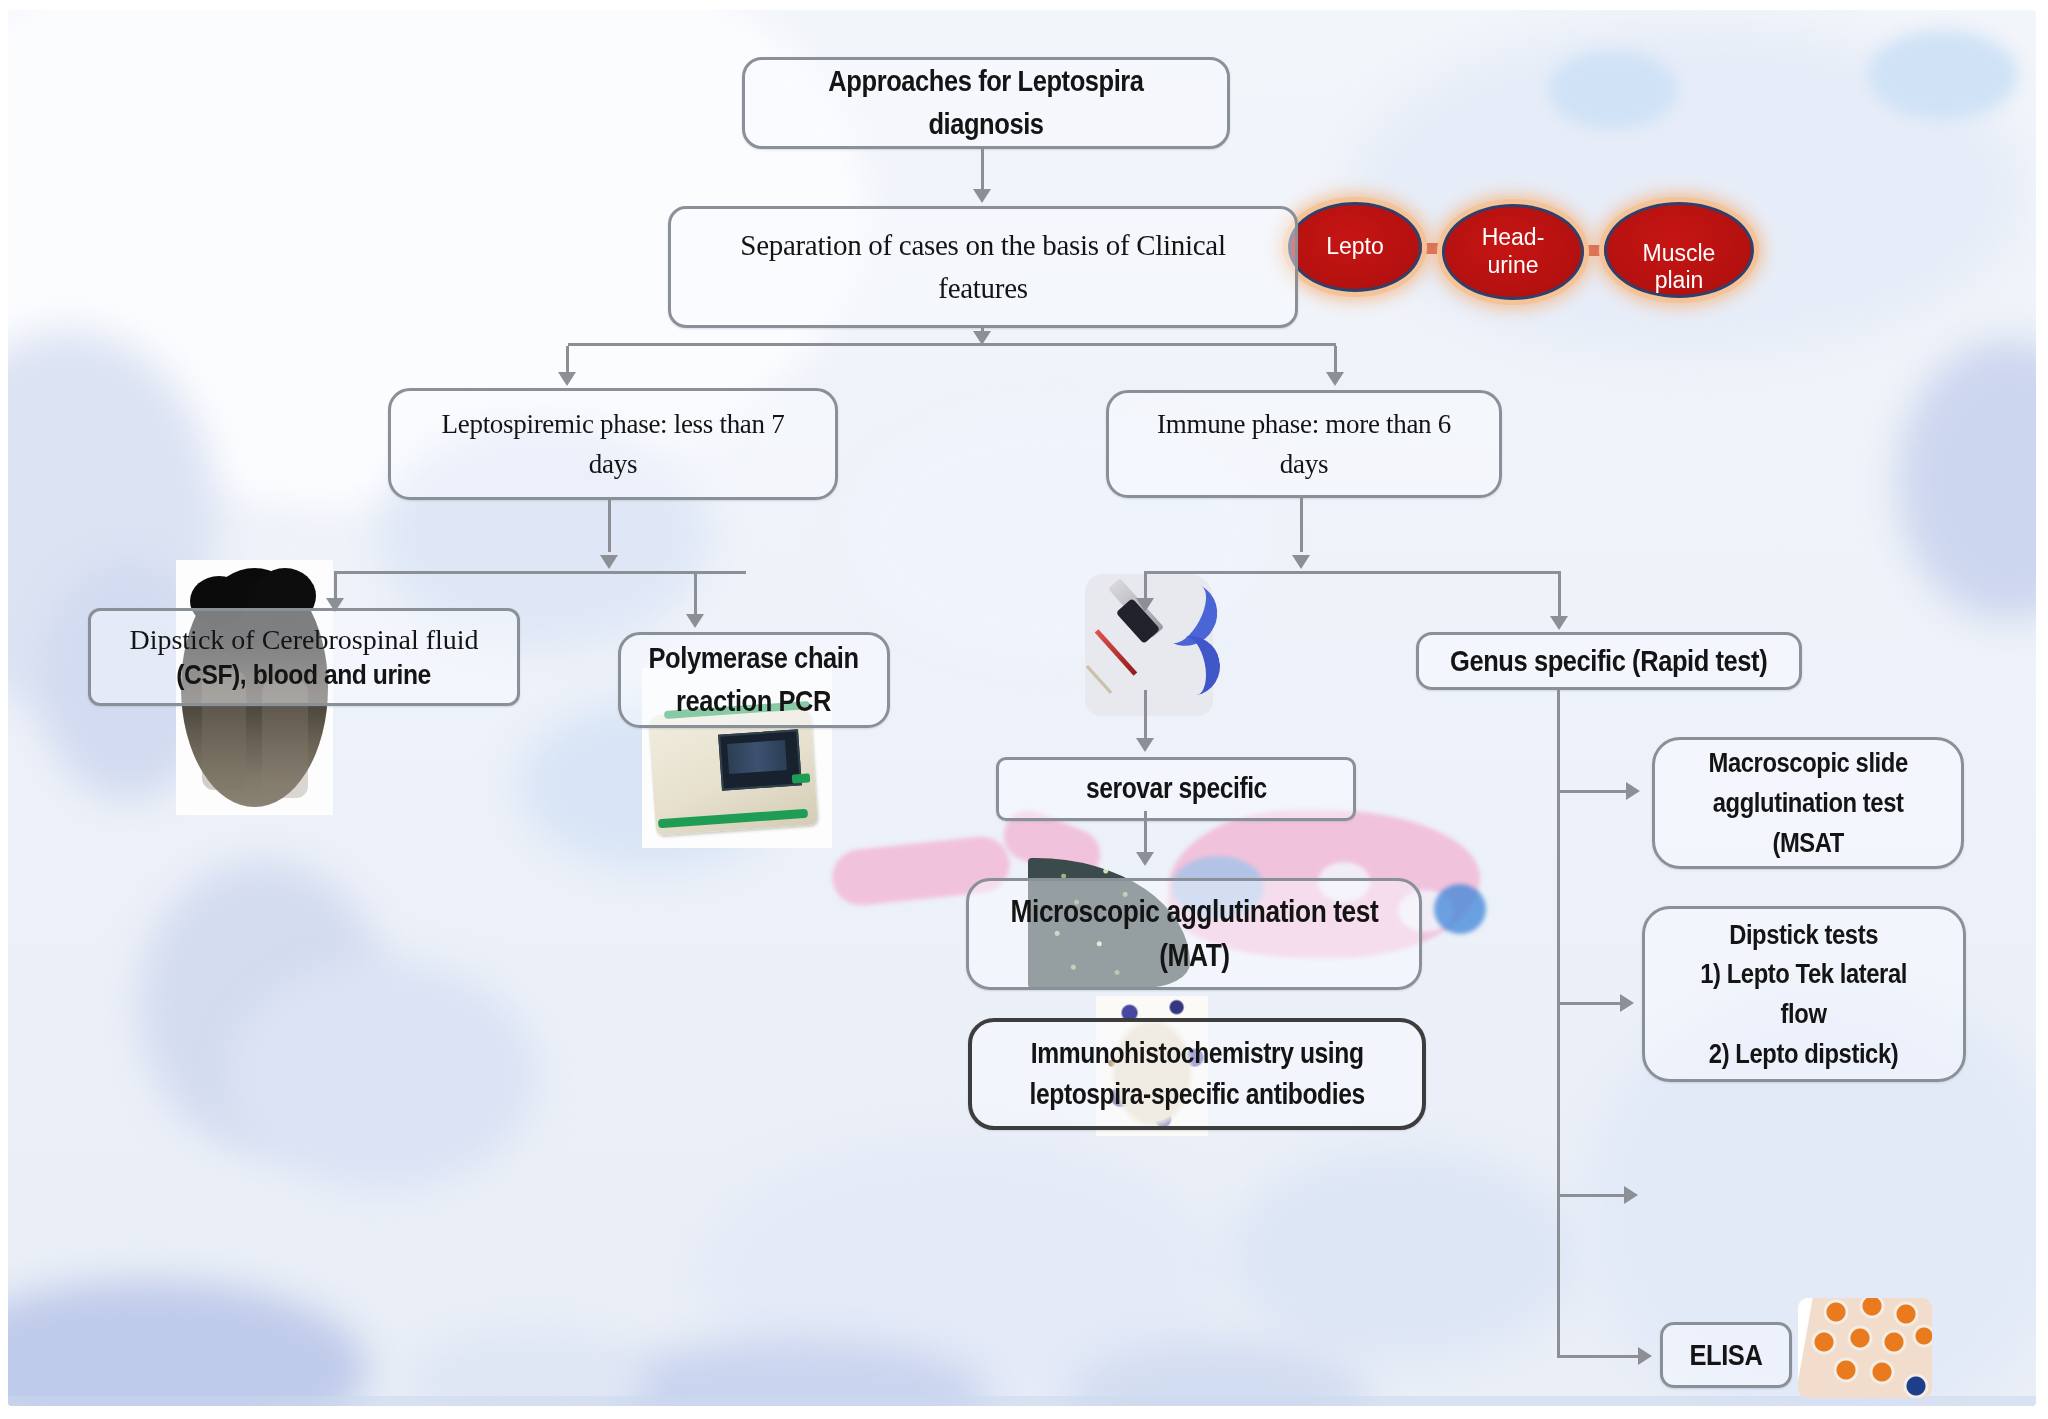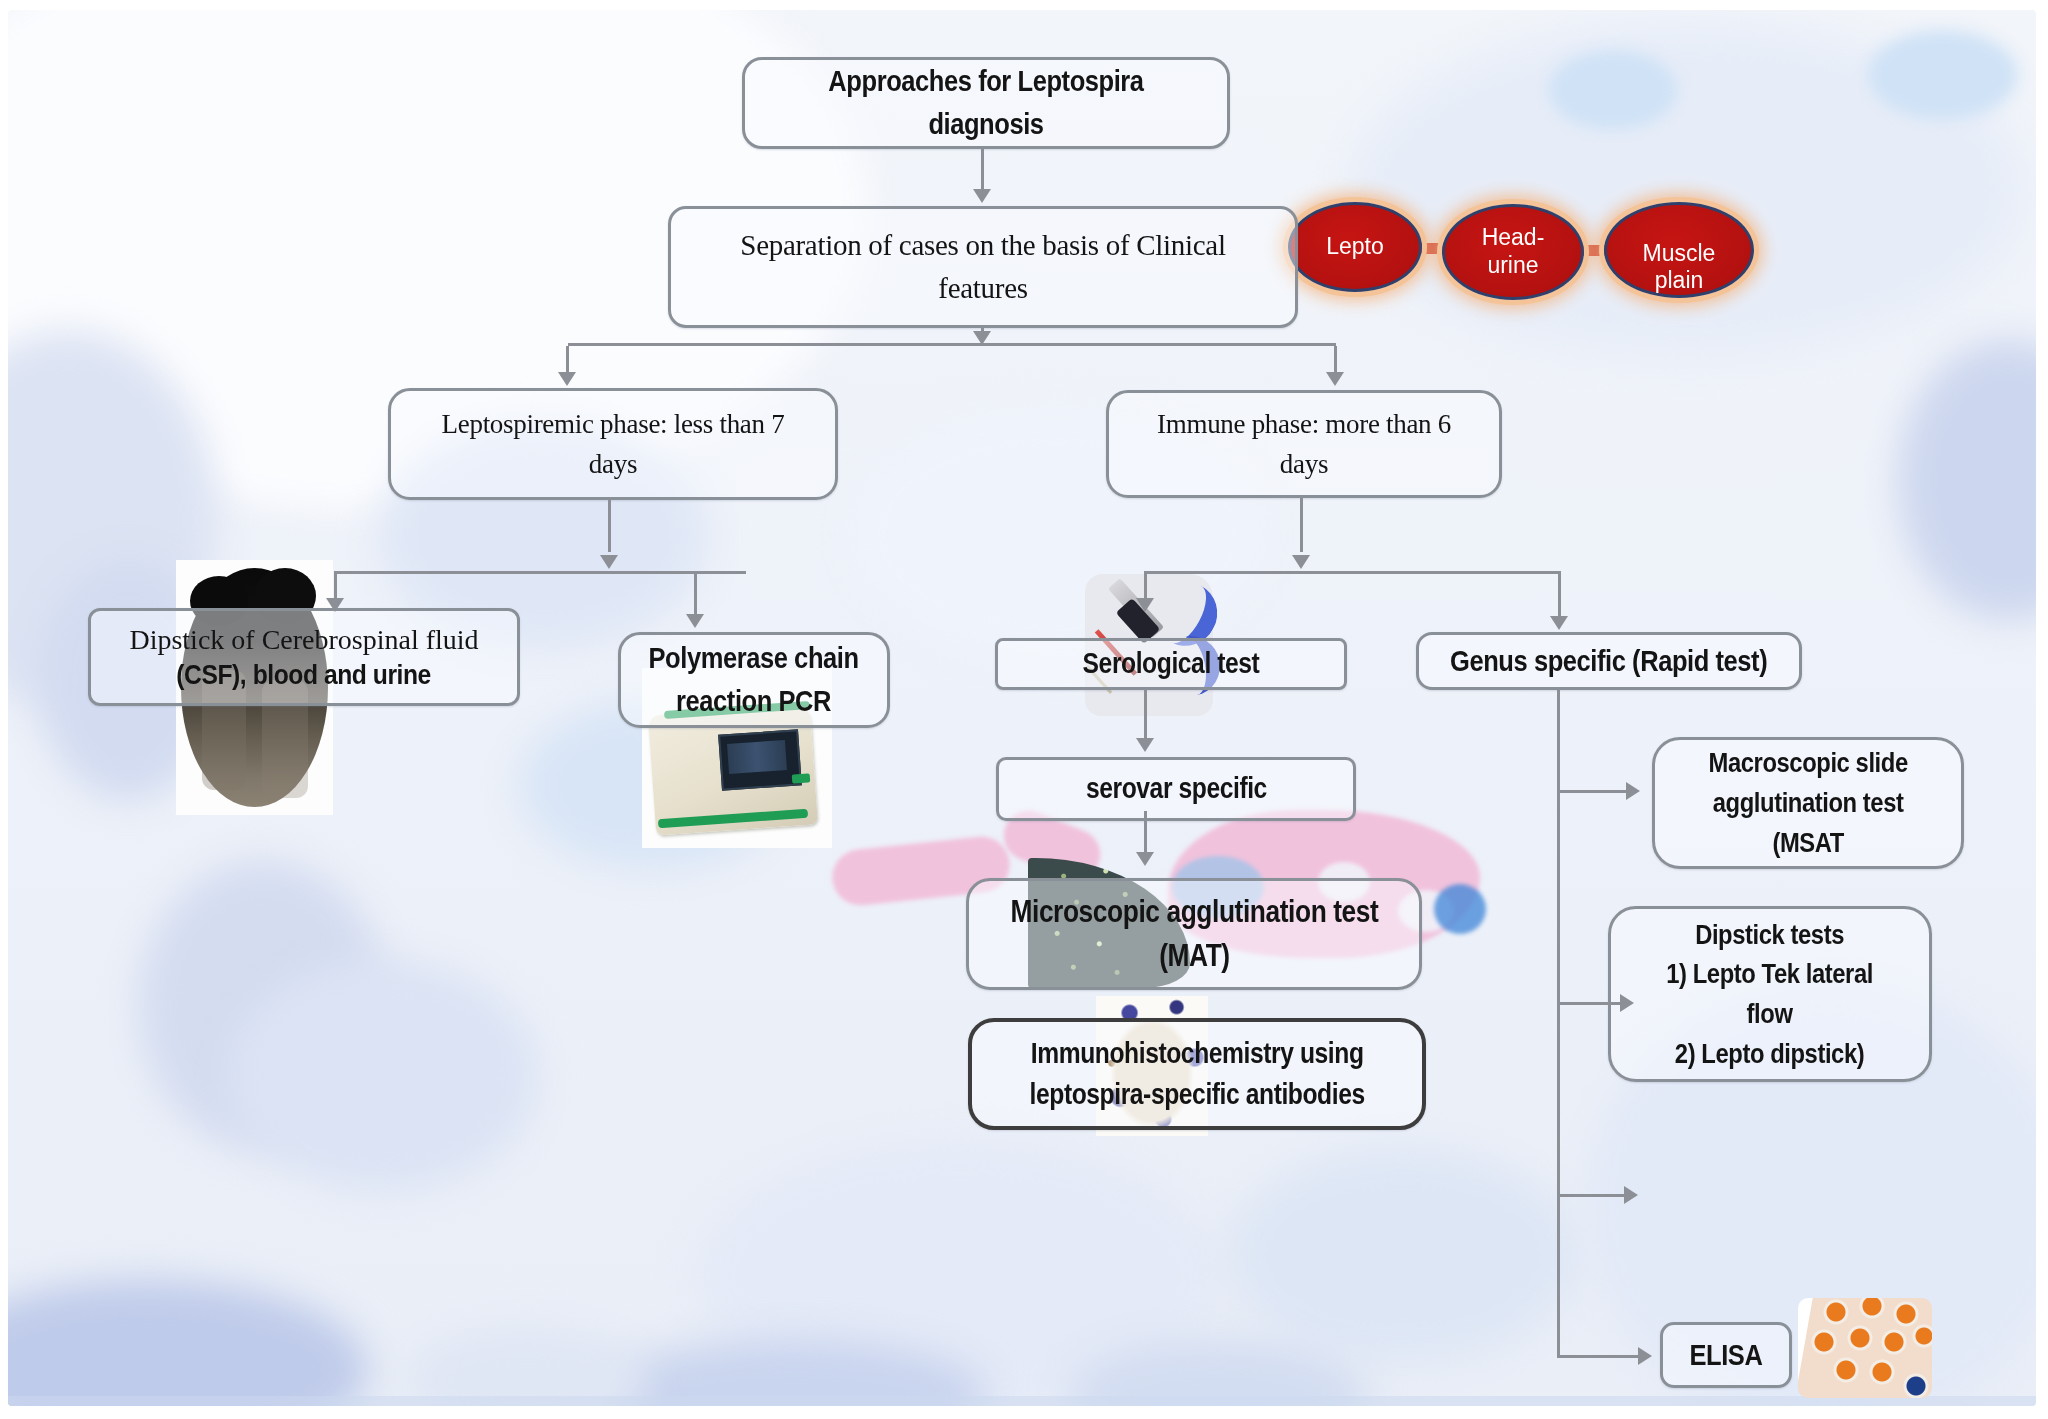--- a/index.html
+++ b/index.html
@@ -214,23 +214,20 @@
   <div class="node" style="left:88px;top:608px;width:432px;height:98px;border-radius:12px;flex-direction:column;justify-content:center;">
     <span class="lbl serif" style="font-family:'Liberation Serif',serif;font-size:28px;line-height:1.25;">Dipstick  of Cerebrospinal fluid</span>
     <span class="lbl" style="font-weight:700;font-size:28px;letter-spacing:-0.5px;transform:scaleX(.88);line-height:1.25;">(CSF), blood and urine</span>
   </div>
 
   <div class="node sansb" style="left:618px;top:632px;width:272px;height:96px;border-radius:22px;font-size:30px;">
     <span class="lbl">Polymerase chain
 reaction PCR</span>
   </div>
 
-  <div class="node sansb" style="left:995px;top:638px;width:352px;height:52px;border-radius:8px;font-size:29px;">
-    <span class="lbl">Serological test</span>
-  </div>
 
   <div class="node sansb" style="left:1416px;top:632px;width:386px;height:58px;border-radius:16px;font-size:30px;">
     <span class="lbl">Genus specific (Rapid test)</span>
   </div>
 
   <div class="node sansb" style="left:996px;top:757px;width:360px;height:64px;border-radius:10px;font-size:29px;">
     <span class="lbl">serovar specific</span>
   </div>
 
   <div class="node sansb" style="left:966px;top:878px;width:456px;height:112px;border-radius:24px;font-size:31px;">
@@ -242,21 +239,21 @@
     <span class="lbl">Immunohistochemistry using
 leptospira-specific antibodies</span>
   </div>
 
   <div class="node sansb" style="left:1652px;top:737px;width:312px;height:132px;border-radius:28px;font-size:28px;">
     <span class="lbl">Macroscopic slide
 agglutination test
 (MSAT</span>
   </div>
 
-  <div class="node sansb" style="left:1608px;top:906px;width:324px;height:176px;border-radius:28px;font-size:28px;">
+  <div class="node sansb" style="left:1642px;top:906px;width:324px;height:176px;border-radius:28px;font-size:28px;">
     <span class="lbl">Dipstick tests
 1) Lepto Tek lateral
 flow
 2) Lepto dipstick)</span>
   </div>
 
 
   <div class="node sansb" style="left:1660px;top:1322px;width:132px;height:66px;border-radius:14px;font-size:30px;">
     <span class="lbl">ELISA</span>
   </div>

